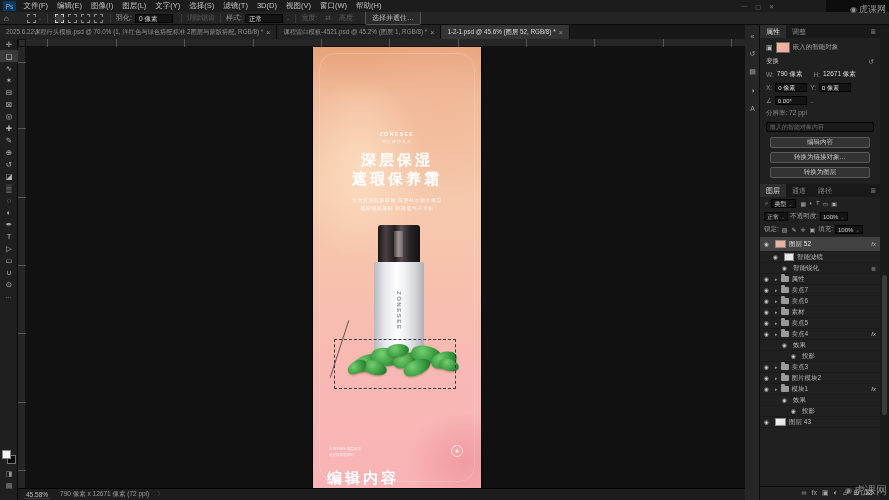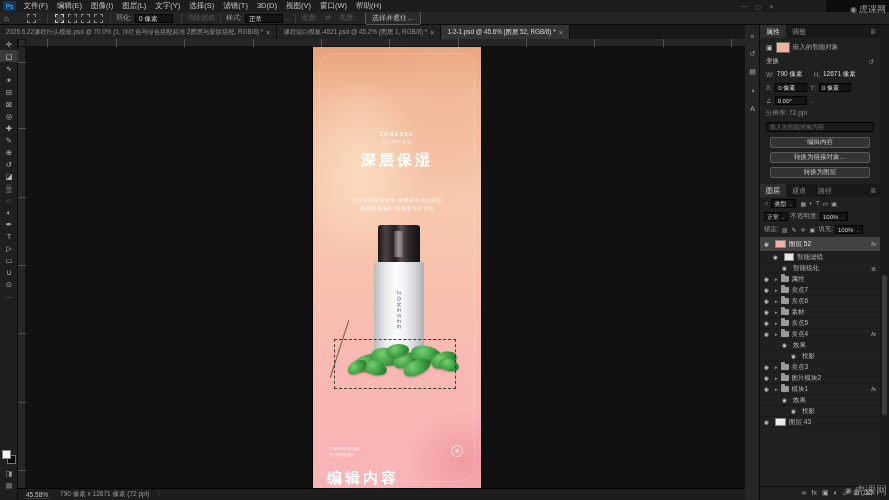--- a/index.html
+++ b/index.html
@@ -340,20 +340,21 @@
   <div class="tool-bottom" style="position:absolute;left:0;top:432px;width:18px;">◨</div>
   <div class="tool-bottom" style="position:absolute;left:0;top:444px;width:18px;">▤</div>
 </div>
 
 <div id="pasteboard">
   <div id="poster">
     <div id="pcard"></div>
     <div class="pbrand">ZONESEE</div>
     <div class="pbrandsub">深层修护系列</div>
     <div class="ptitle1">深层保湿</div>
+    <div class="ptitle2">遮瑕保养霜</div>
     <div class="pdesc1">专为亚洲肌肤研制 深层补水锁水保湿</div>
     <div class="pdesc2">遮瑕细腻服帖 轻薄透气不卡粉</div>
     <div id="bottle-shadow"></div>
     <div id="bottle">
       <div id="cap"></div>
       <div id="bbody">
         <span id="blabel">ZONESEE</span>
       </div>
     </div>
     <div id="leaves">

